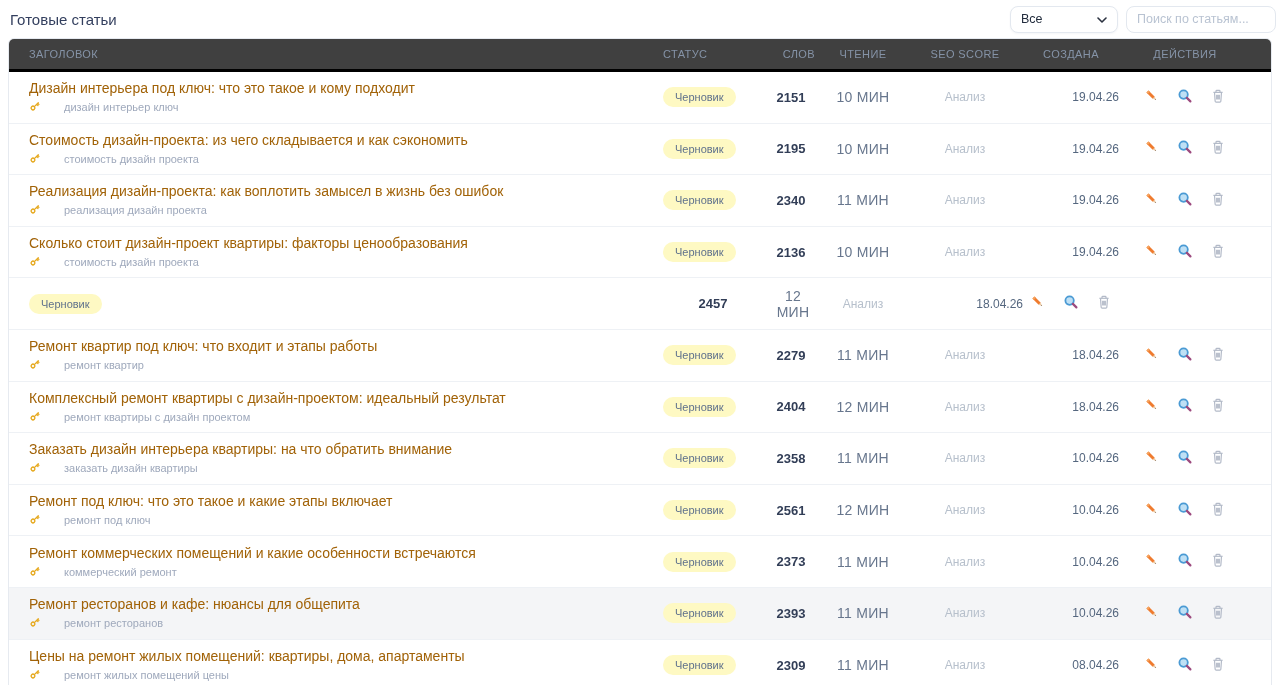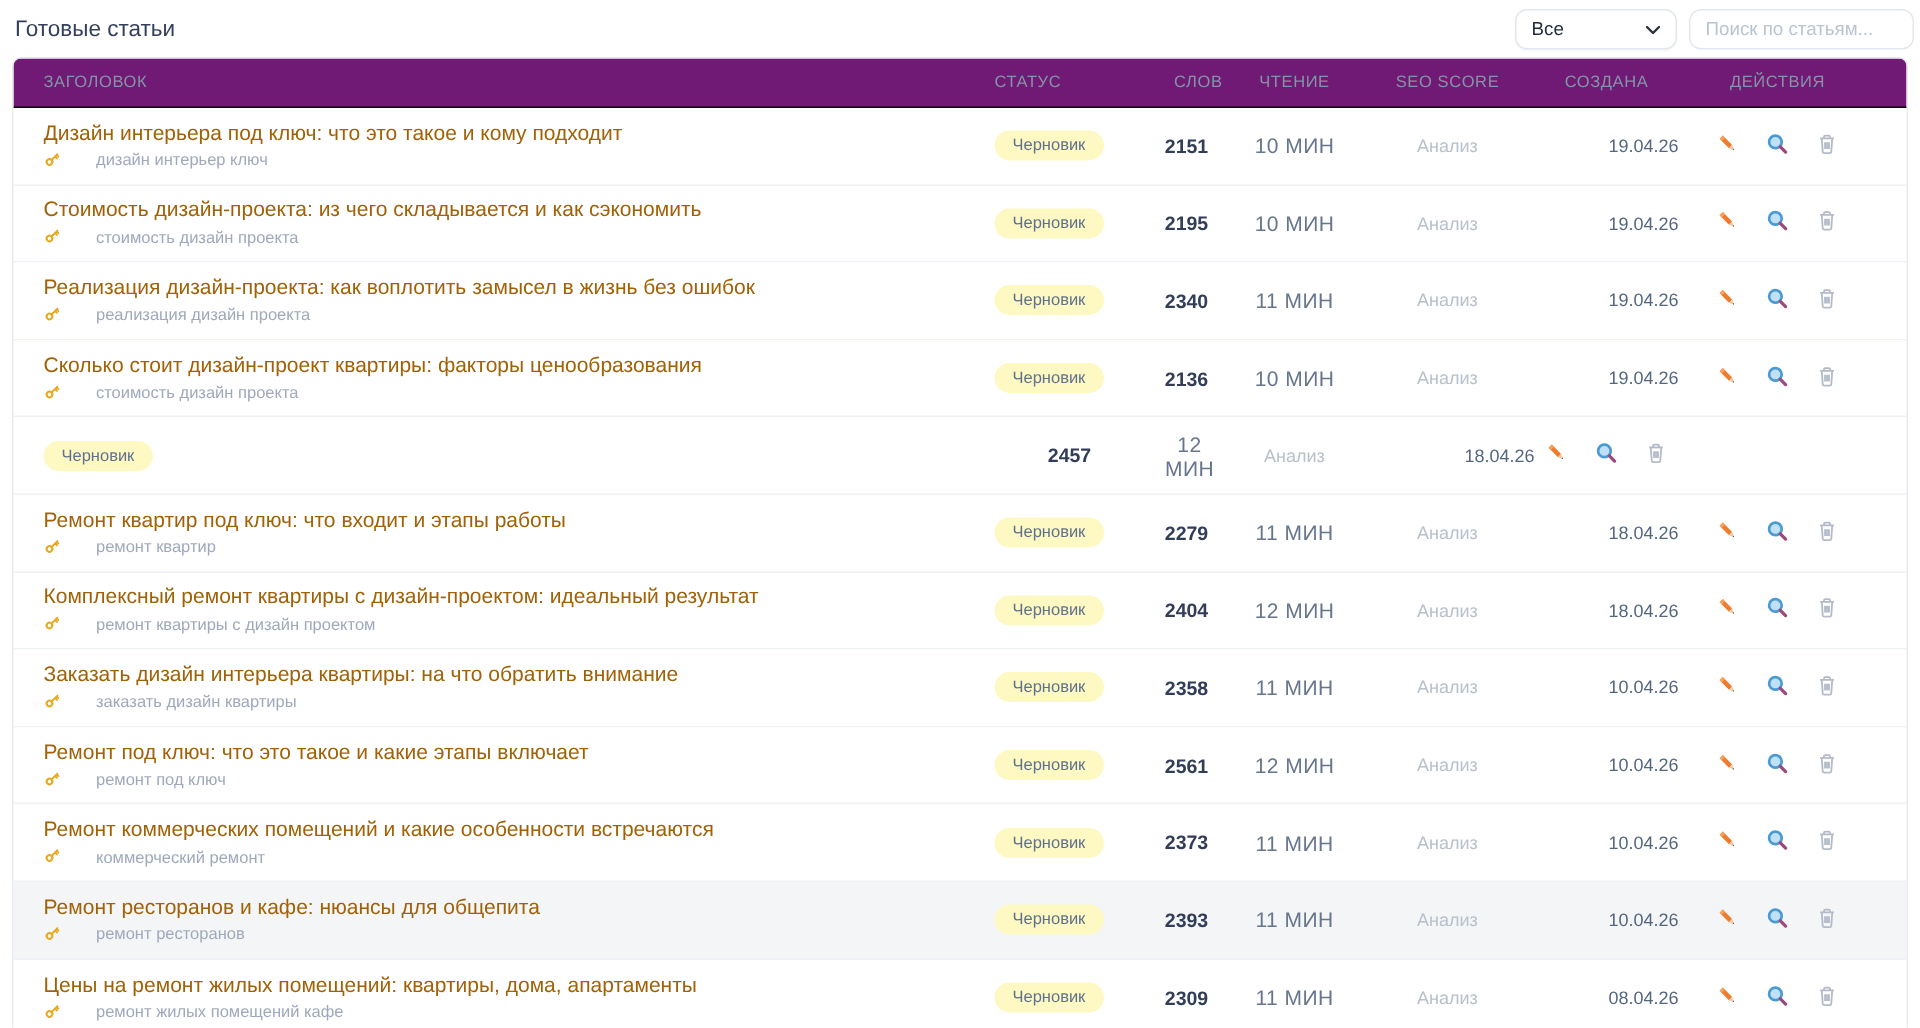--- a/index.html
+++ b/index.html
@@ -38,23 +38,23 @@
     border: 1px solid #e6eaf0; border-radius: 6px;
     overflow: hidden; background: #fff;
   }
   .grid-cols {
     display: grid;
     grid-template-columns: 1fr 104px 52px 88px 116px 96px 132px;
     padding: 0 20px;
     align-items: center;
   }
   .thead {
-    background: #701a75;
+    background: #404040;
     height: 33px;
-    border-bottom: 1px solid #000000;
+    border-bottom: 3px solid #000000;
   }
   .th {
     font-size: 11px; color: #8593a7;
     letter-spacing: .4px; text-transform: uppercase;
   }
   .th-words { text-align: right; padding-right: 4px; }
   .th-reading, .th-seo, .th-created, .th-actions { text-align: center; }
   .row {
     height: 51.6px;
     border-bottom: 1px solid #eef1f5;
@@ -725,21 +725,21 @@
       <div class="row-title">Цены на ремонт жилых помещений: квартиры, дома, апартаменты</div>
       <div class="row-keyword">
         <span>
           <svg class="key-svg" viewBox="0 0 16 16">
             <g transform="rotate(-45 8 8)">
               <circle cx="4.2" cy="8" r="2.5" fill="none" stroke="#e6a91f" stroke-width="1.8"></circle>
               <path d="M6.8 8 H14.2 M11.2 8 v2.4 M13.2 8 v2.2" stroke="#e6a91f" stroke-width="1.7" fill="none" stroke-linecap="round"></path>
             </g>
           </svg>
         </span>
-        <span>ремонт жилых помещений кафе</span>
+        <span>ремонт жилых помещений цены</span>
       </div>
     </div>
     <div>
       <span class="badge">Черновик</span>
     </div>
     <div class="words">2309</div>
     <div class="reading">11 мин</div>
     <div class="seo">Анализ</div>
     <div class="created">08.04.26</div>
     <div class="actions">

